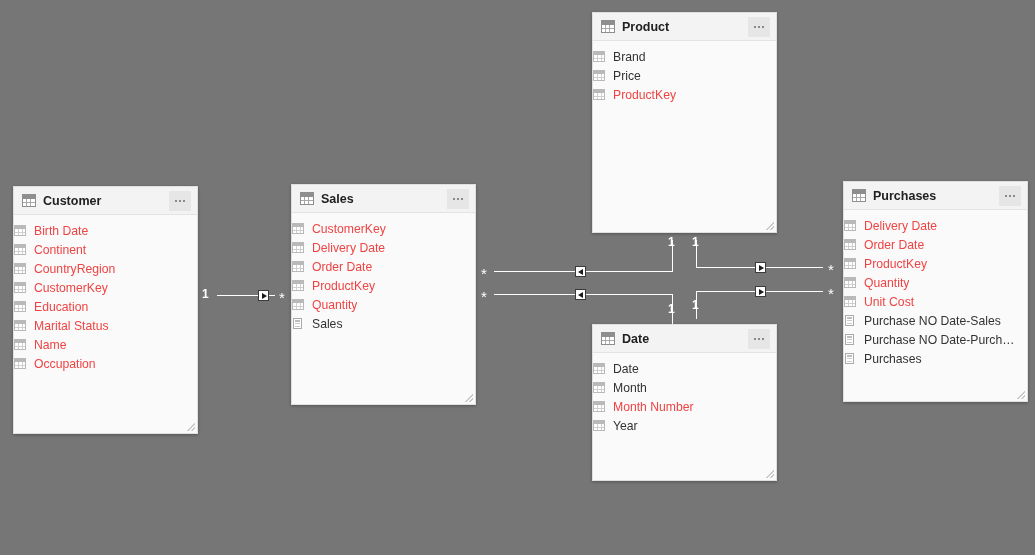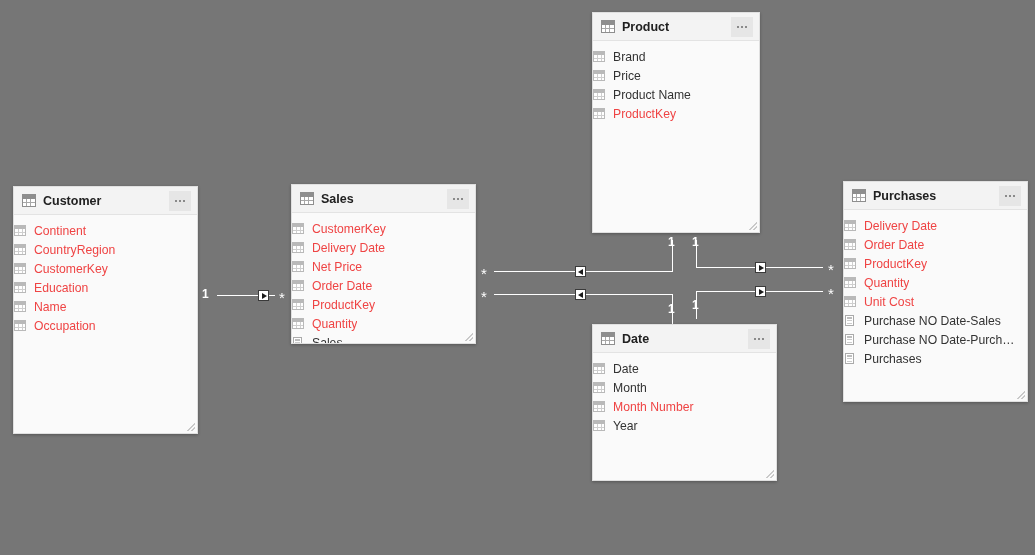--- a/index.html
+++ b/index.html
@@ -234,109 +234,109 @@
         <span class="table-title">Customer</span>
         <div class="ellipsis-btn">
           <i></i>
           <i></i>
           <i></i>
         </div>
       </div>
       <div class="field-list">
         <div class="field-row dim">
           <span class="ico-grid"></span>
+          <span class="field-label">Birth Date</span>
+        </div>
+        <div class="field-row dim">
+          <span class="ico-grid"></span>
           <span class="field-label">Continent</span>
         </div>
         <div class="field-row dim">
           <span class="ico-grid"></span>
           <span class="field-label">CountryRegion</span>
         </div>
         <div class="field-row dim">
           <span class="ico-grid"></span>
           <span class="field-label">CustomerKey</span>
         </div>
         <div class="field-row dim">
           <span class="ico-grid"></span>
           <span class="field-label">Education</span>
         </div>
         <div class="field-row dim">
           <span class="ico-grid"></span>
+          <span class="field-label">Marital Status</span>
+        </div>
+        <div class="field-row dim">
+          <span class="ico-grid"></span>
           <span class="field-label">Name</span>
         </div>
         <div class="field-row dim">
           <span class="ico-grid"></span>
           <span class="field-label">Occupation</span>
         </div>
       </div>
       <div class="grip"></div>
     </div>
-    <div class="table-card" style="left: 291px; top: 184px; width: 185px; height: 160px;">
+    <div class="table-card" style="left: 291px; top: 184px; width: 185px; height: 221px;">
       <div class="table-header">
         <span class="ico-table"></span>
         <span class="table-title">Sales</span>
         <div class="ellipsis-btn">
           <i></i>
           <i></i>
           <i></i>
         </div>
       </div>
       <div class="field-list">
         <div class="field-row dim">
           <span class="ico-grid"></span>
           <span class="field-label">CustomerKey</span>
         </div>
         <div class="field-row dim">
           <span class="ico-grid"></span>
           <span class="field-label">Delivery Date</span>
         </div>
         <div class="field-row dim">
           <span class="ico-grid"></span>
-          <span class="field-label">Net Price</span>
-        </div>
-        <div class="field-row dim">
-          <span class="ico-grid"></span>
           <span class="field-label">Order Date</span>
         </div>
         <div class="field-row dim">
           <span class="ico-grid"></span>
           <span class="field-label">ProductKey</span>
         </div>
         <div class="field-row dim">
           <span class="ico-grid"></span>
           <span class="field-label">Quantity</span>
         </div>
         <div class="field-row lit">
           <span class="ico-measure"></span>
           <span class="field-label">Sales</span>
         </div>
       </div>
       <div class="grip"></div>
     </div>
-    <div class="table-card" style="left: 592px; top: 12px; width: 168px; height: 221px;">
+    <div class="table-card" style="left: 592px; top: 12px; width: 185px; height: 221px;">
       <div class="table-header">
         <span class="ico-table"></span>
         <span class="table-title">Product</span>
         <div class="ellipsis-btn">
           <i></i>
           <i></i>
           <i></i>
         </div>
       </div>
       <div class="field-list">
         <div class="field-row lit">
           <span class="ico-grid"></span>
           <span class="field-label">Brand</span>
         </div>
         <div class="field-row lit">
           <span class="ico-grid"></span>
           <span class="field-label">Price</span>
-        </div>
-        <div class="field-row lit">
-          <span class="ico-grid"></span>
-          <span class="field-label">Product Name</span>
         </div>
         <div class="field-row dim">
           <span class="ico-grid"></span>
           <span class="field-label">ProductKey</span>
         </div>
       </div>
       <div class="grip"></div>
     </div>
     <div class="table-card" style="left: 592px; top: 324px; width: 185px; height: 157px;">
       <div class="table-header">

